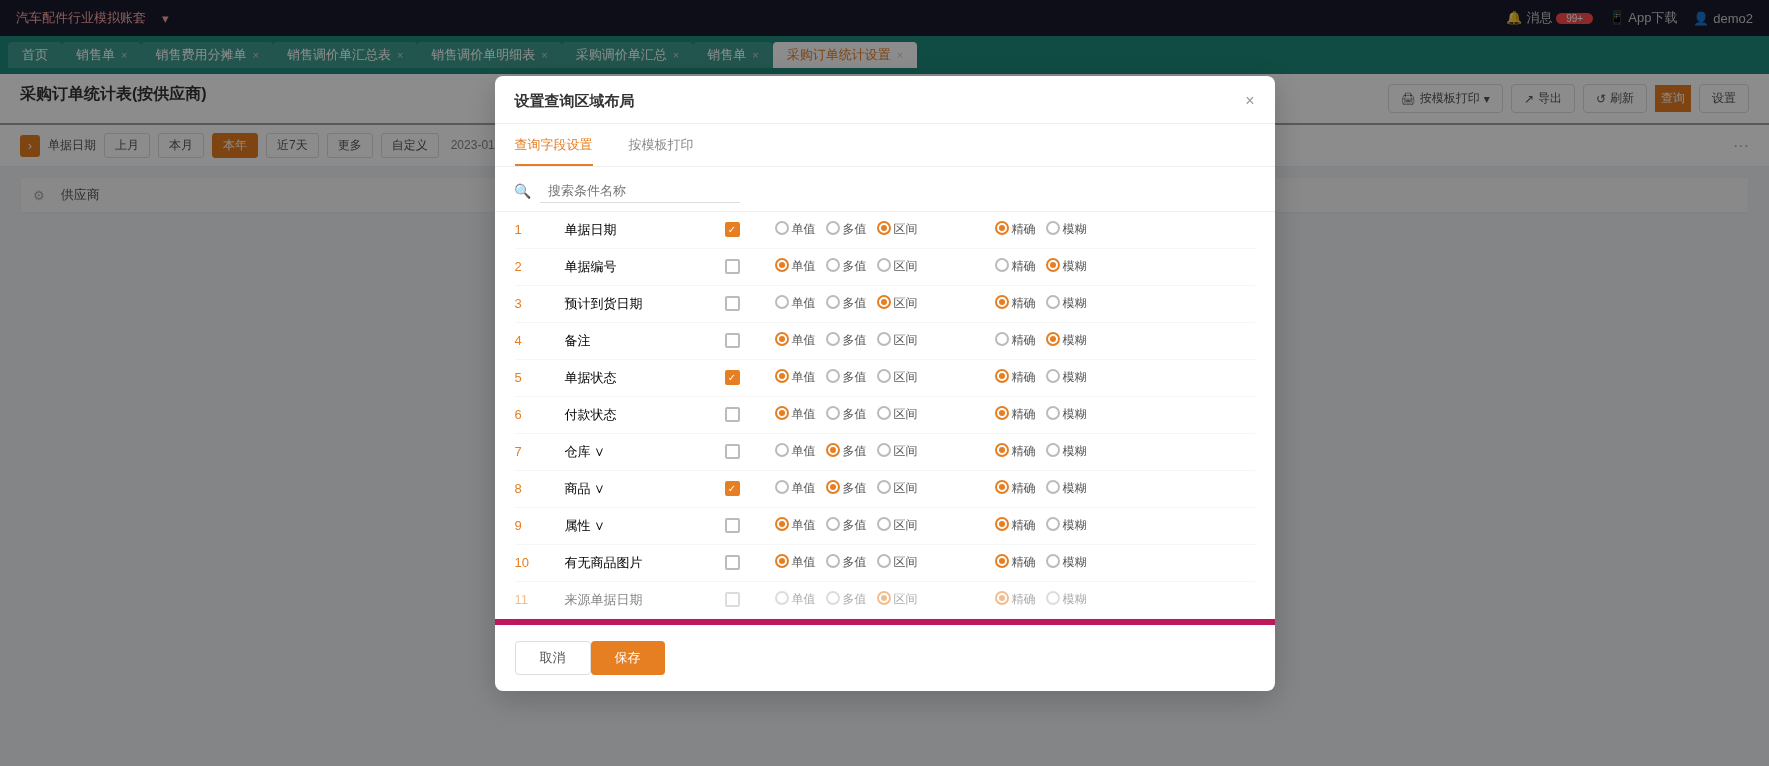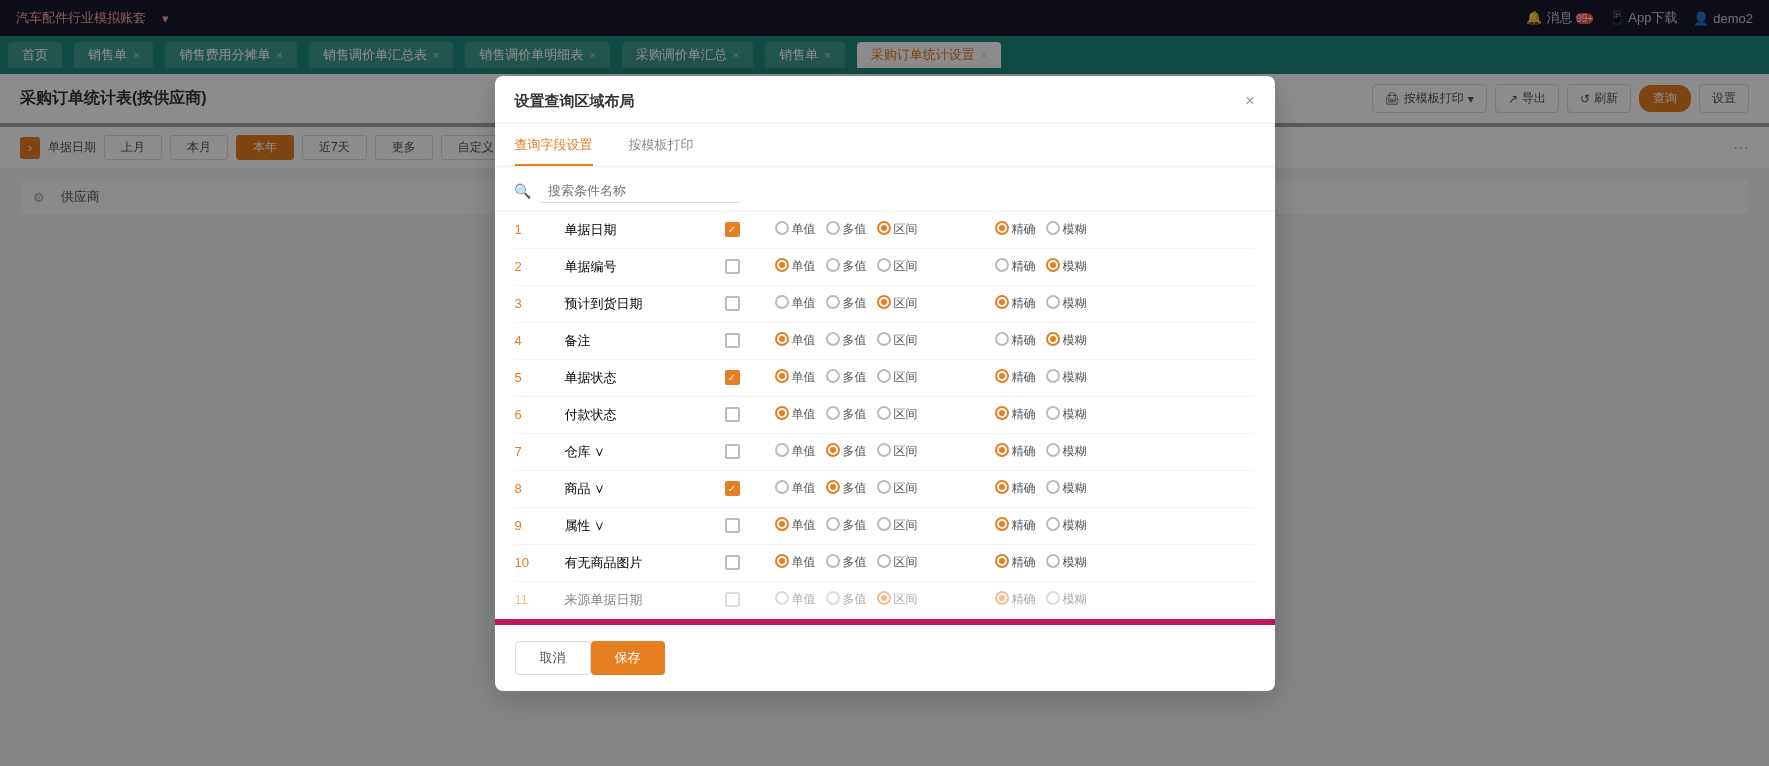--- a/index.html
+++ b/index.html
@@ -10,69 +10,68 @@
       background: #1a1a2e;
       height: 36px;
       display: flex;
       align-items: center;
       justify-content: space-between;
       padding: 0 16px;
       color: #ccc;
     }
     .top-bar-left { font-size: 13px; color: #fca5a5; display: flex; align-items: center; gap: 16px; }
     .top-bar-right { display: flex; align-items: center; gap: 16px; font-size: 13px; color: #ccc; }
-    .badge { background: #ff4d4f; color: #fff; border-radius: 10px; padding: 0 0; font-size: 10px; }
+    .badge { background: #ff4d4f; color: #fff; border-radius: 10px; padding: 0 10px; font-size: 10px; }
 
     
     .tab-bar {
       background: #1e8a7a;
       height: 38px;
       display: flex;
       align-items: center;
       padding: 0 8px;
-      gap: 12px;
+      gap: 0;
     }
     .tab-item {
       background: rgba(255,255,255,0.15);
       color: #fff;
       padding: 4px 14px;
       border-radius: 4px 4px 0 0;
       font-size: 13px;
       cursor: pointer;
       display: flex;
       align-items: center;
       gap: 6px;
     }
     .tab-item.active { background: #fff; color: #e67e22; }
     .tab-close { font-size: 11px; color: #ccc; }
 
     
     .page-header {
       background: #fff;
       padding: 10px 20px;
       display: flex;
-      align-items: center;
       justify-content: space-between;
-      border-bottom: 4px solid #a3a3a3;
+      border-bottom: 2px solid #a3a3a3;
     }
     .page-title { font-size: 16px; font-weight: bold; color: #333; }
     .page-actions { display: flex; align-items: center; gap: 8px; }
     .btn-action { border: 1px solid #ddd; background: #fff; padding: 5px 12px; border-radius: 4px; cursor: pointer; font-size: 12px; color: #555; display: flex; align-items: center; gap: 4px; }
-    .btn-orange { background: #e67e22; color: #fff; border: none; padding: 5px 14px; border-radius: 12px; cursor: pointer; font-size: 12px; }
+    .btn-orange { background: #e67e22; color: #fff; border: none; padding: 5px 6px; border-radius: 0; cursor: pointer; font-size: 12px; }
 
     
     .filter-bar {
       background: #fff;
       padding: 8px 20px;
       display: flex;
       align-items: center;
       gap: 8px;
       border-bottom: 1px solid #eee;
     }
-    .filter-btn { padding: 3px 16px; border-radius: 3px; border: 1px solid #ddd; background: #fff; cursor: pointer; font-size: 12px; color: #555; }
+    .filter-btn { padding: 3px 10px; border-radius: 3px; border: 1px solid #ddd; background: #fff; cursor: pointer; font-size: 12px; color: #555; }
     .filter-btn.active { background: #e67e22; color: #fff; border-color: #e67e22; }
     .date-range { font-size: 12px; color: #888; margin-left: 4px; }
 
     
     .table-area {
       background: #fff;
       margin: 10px 20px;
       border: 1px solid #eee;
       border-radius: 4px;
     }

